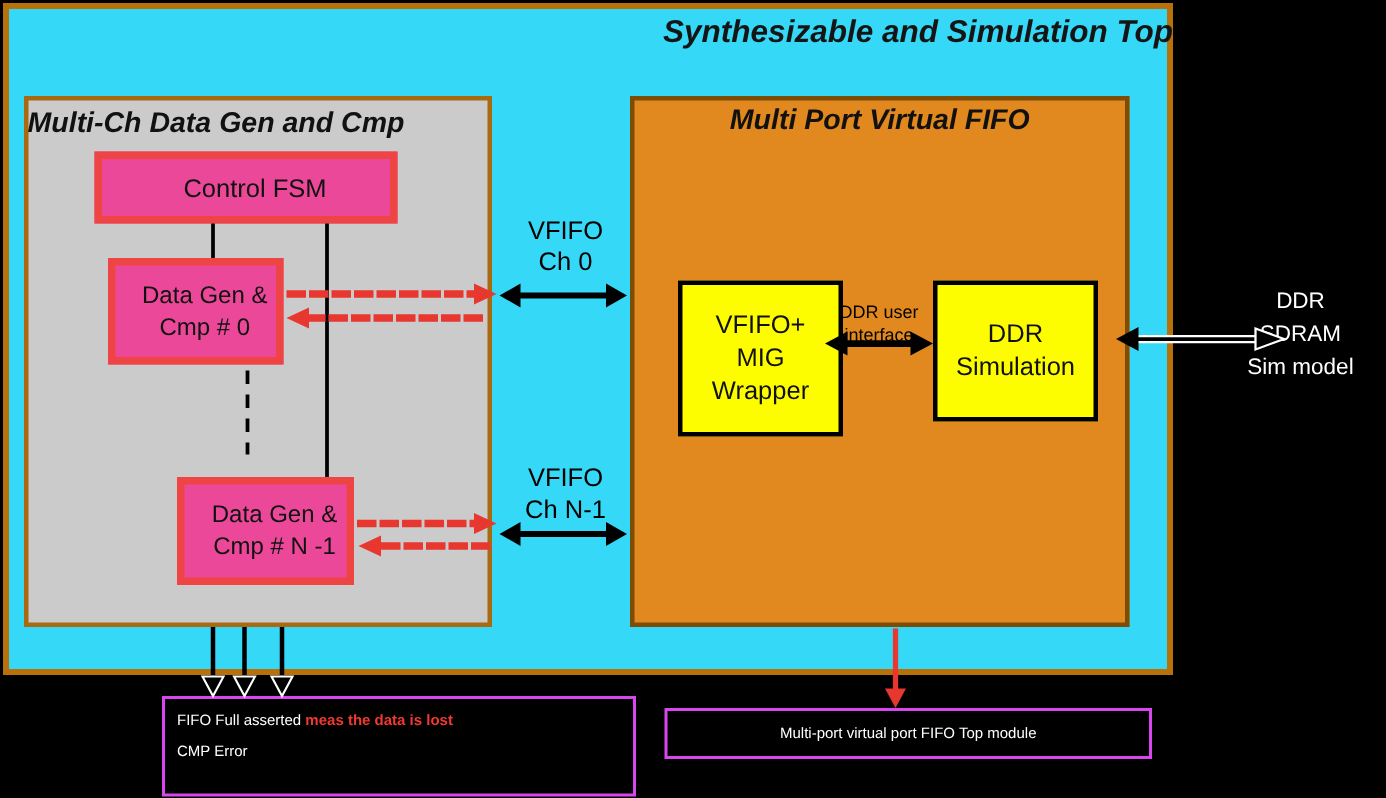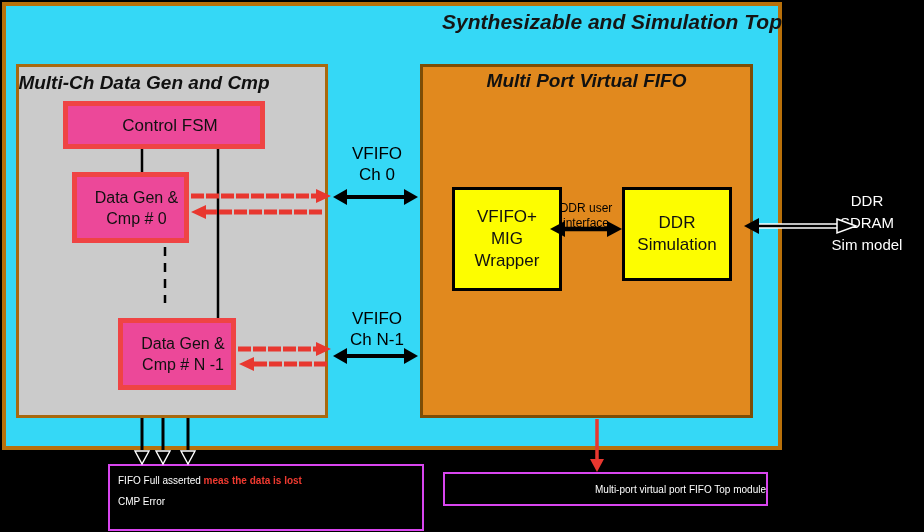--- a/index.html
+++ b/index.html
@@ -28,21 +28,21 @@
   
   .ch-label{width:90px;text-align:center;font-size:17px;line-height:21px;color:#000;}
   #ch0-label{left:332px;top:143px;}
   #chn-label{left:332px;top:308px;}
   
   #ddr-sdram-label{left:814px;top:190px;width:106px;text-align:center;font-size:15px;line-height:22px;color:#fff;}
   
   .note-box{background:#000;border:2px solid #d946ef;color:#fff;font-size:10px;}
   #status-box{left:108px;top:464px;width:316px;height:67px;padding:4px 8px;line-height:21px;}
   #status-box .red{color:#f03a30;font-weight:bold;}
-  #module-box{left:443px;top:472px;width:325px;height:34px;display:flex;align-items:center;justify-content:flex-end;}
+  #module-box{left:443px;top:472px;width:325px;height:34px;display:flex;align-items:center;justify-content:center;}
   
   #wires{left:0;top:0;width:924px;height:532px;pointer-events:none;}
 </style>
 </head>
 <body>
 
 <div id="stage">
 
   <div class="abs" id="outer-box"></div>
   <div class="abs" id="main-title">Synthesizable and Simulation Top</div>

